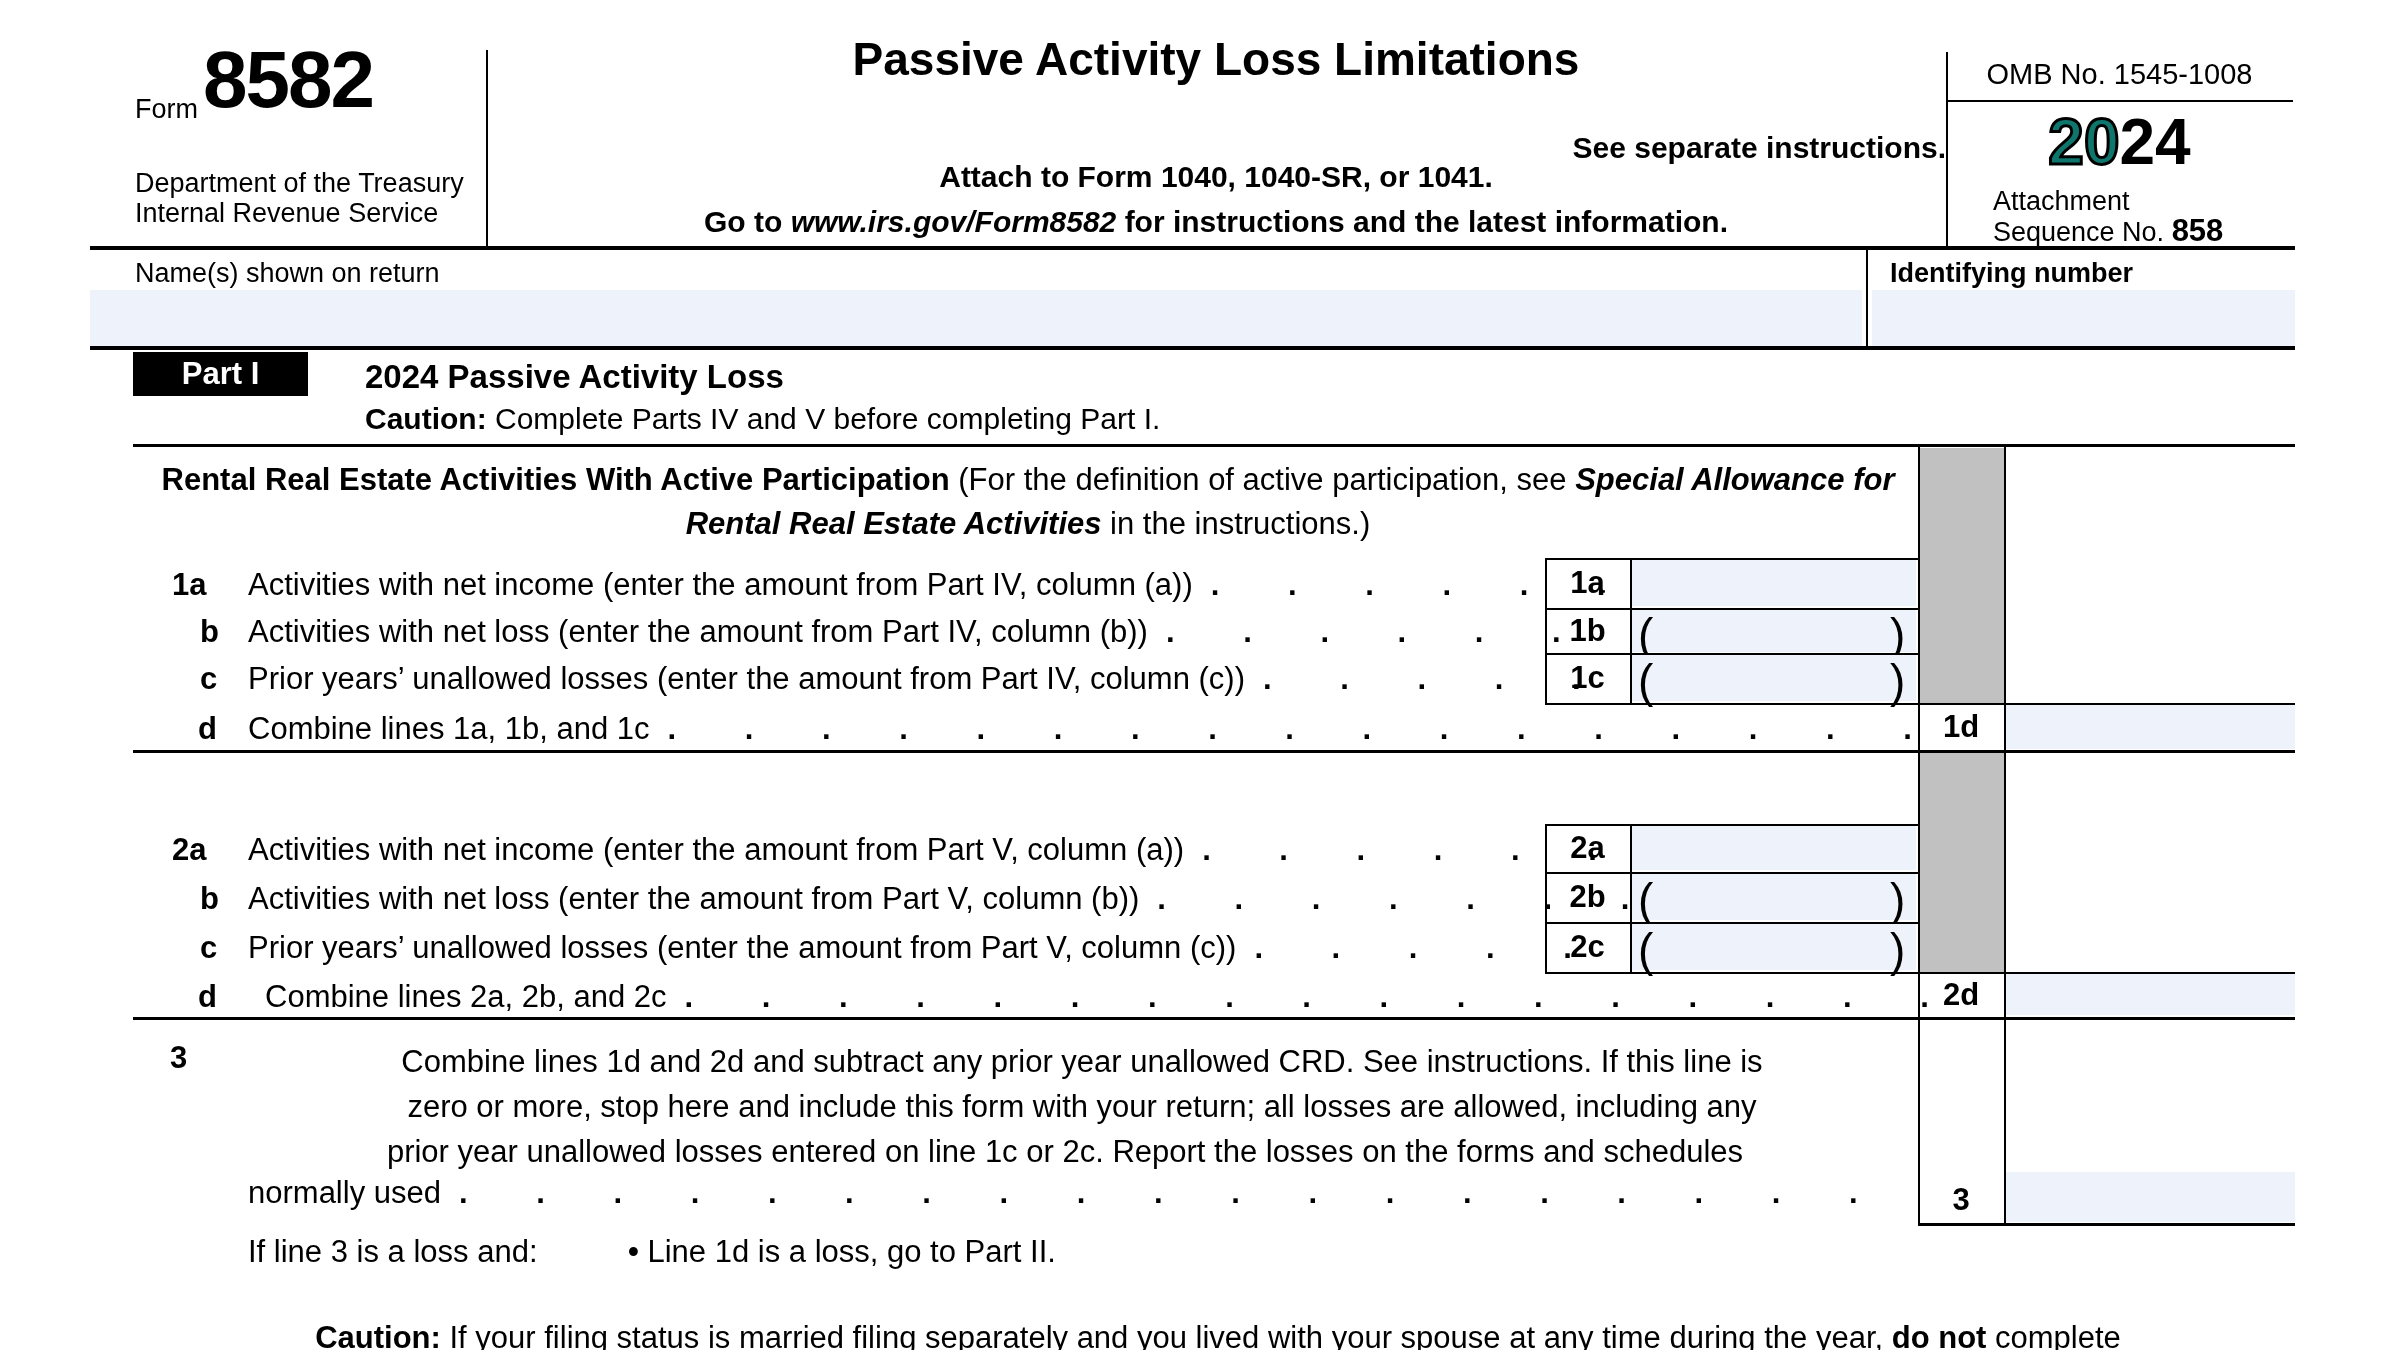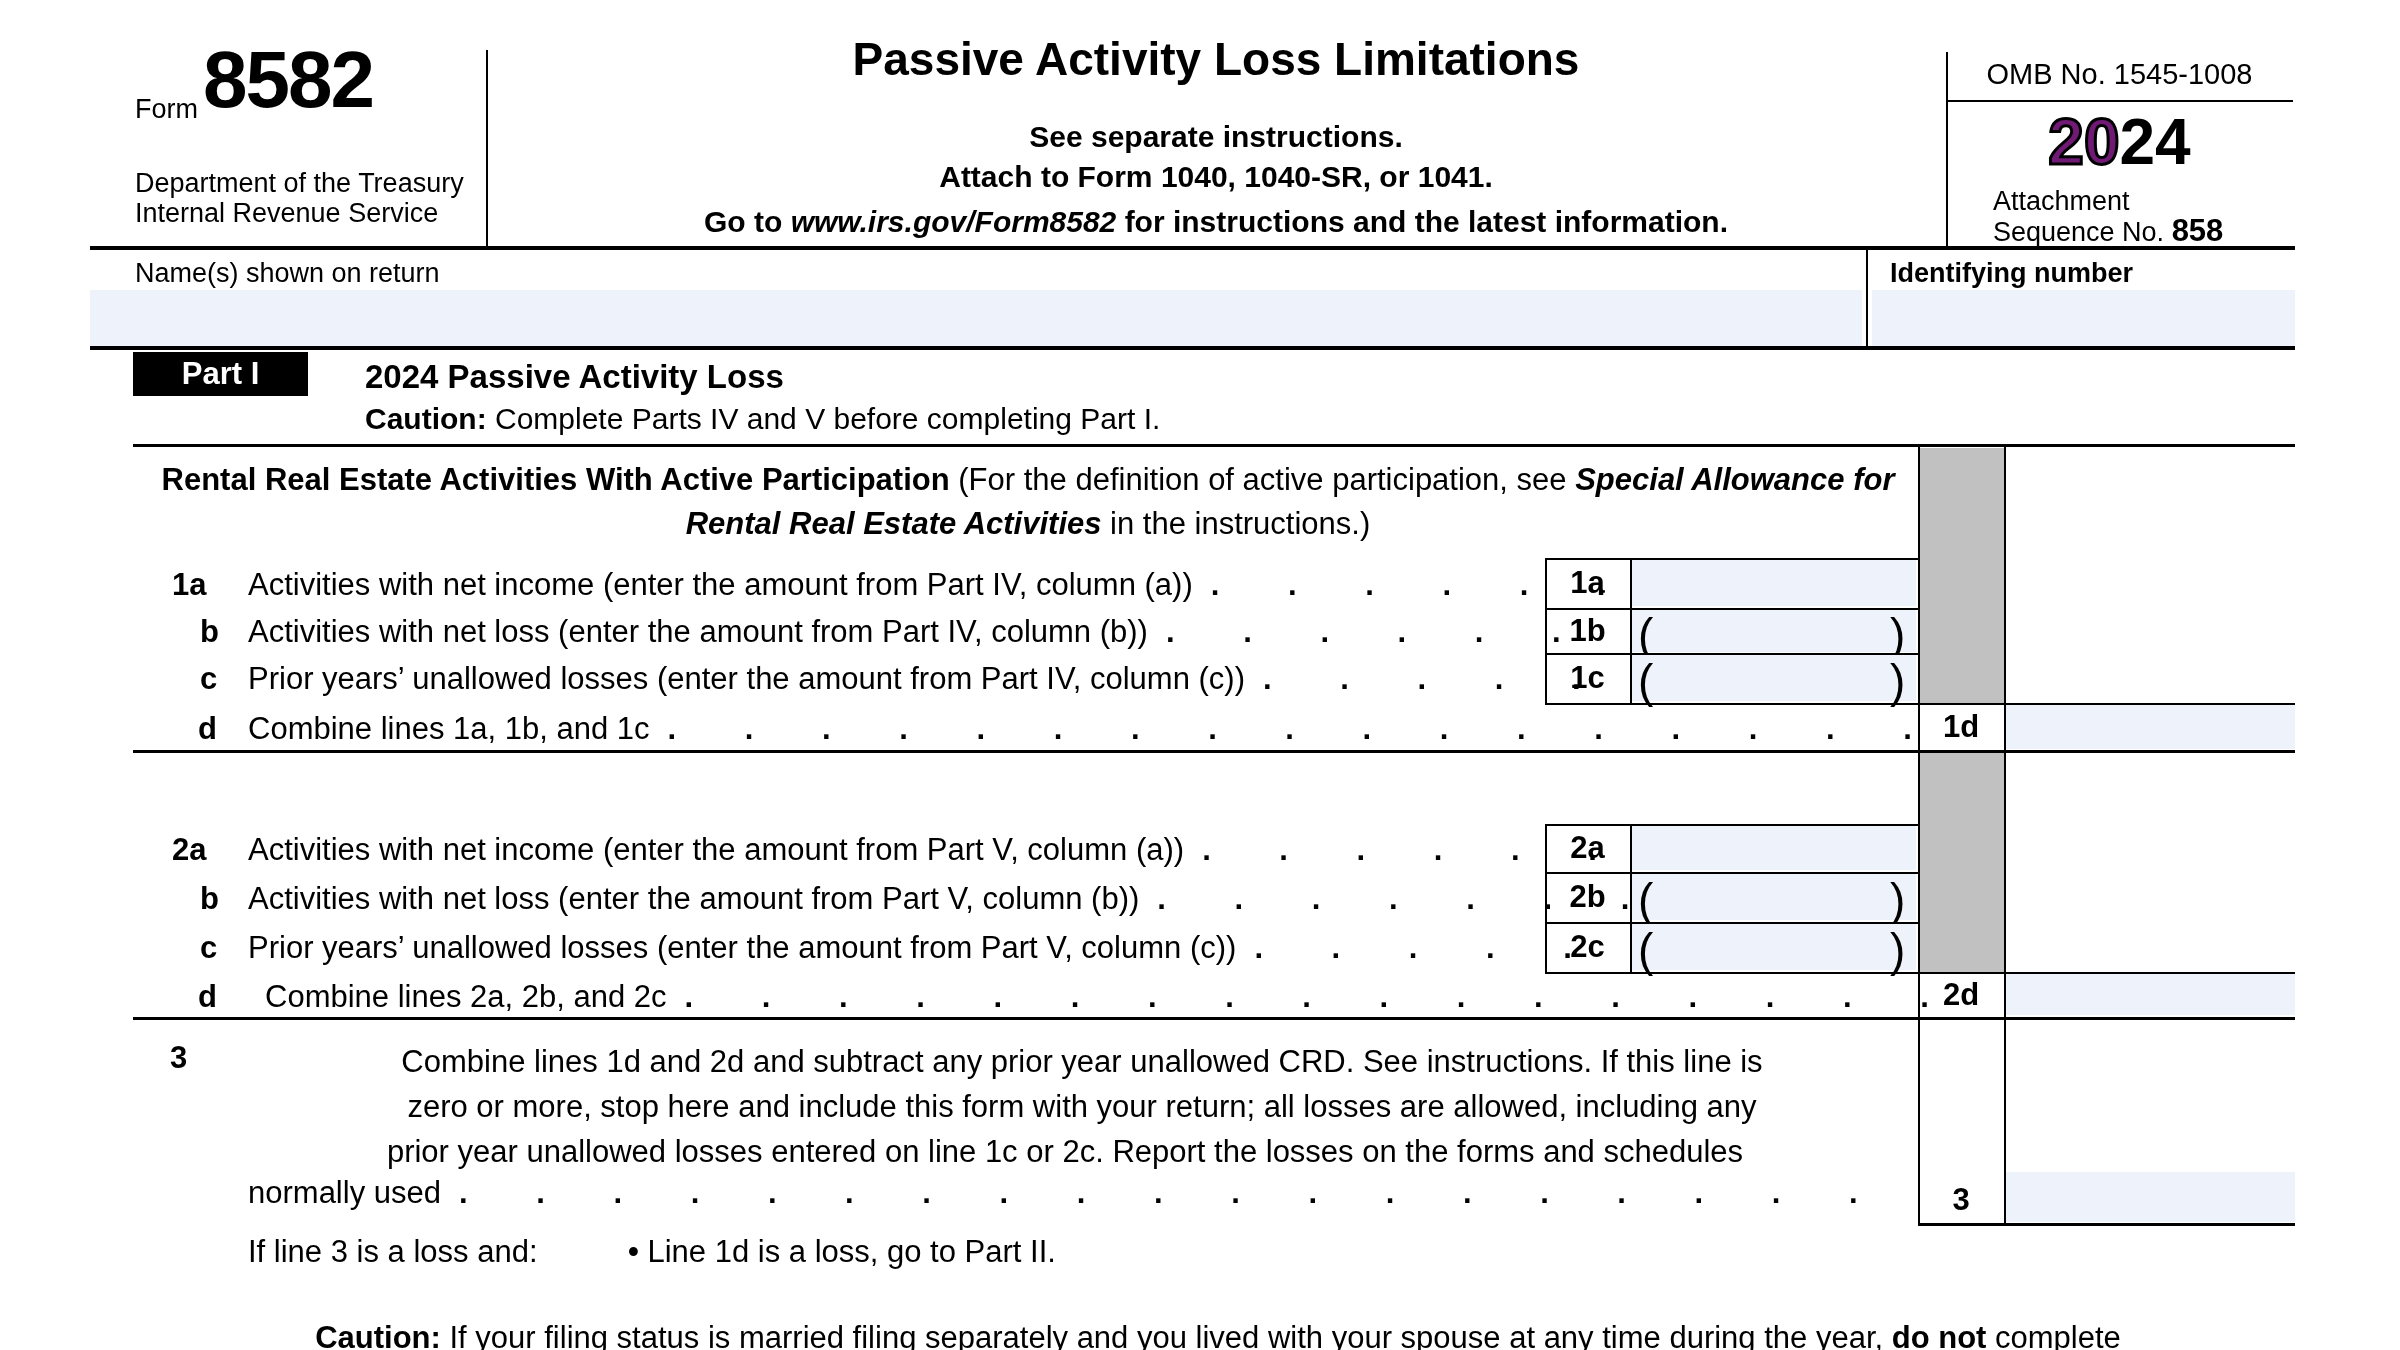--- a/index.html
+++ b/index.html
@@ -17,21 +17,21 @@
   .t27{font-size:27px;line-height:1.12;}
   .t29{font-size:29px;}
   .t30{font-size:30px;}
   .t31{font-size:31px;line-height:44px;}
   .t33{font-size:33px;}
   .center{text-align:center;}
   .formnum{font-size:80px;font-weight:bold;letter-spacing:-2px;line-height:1;}
   .title{font-size:46px;font-weight:bold;}
   .sub{font-size:30px;font-weight:bold;}
   .year{font-size:64px;font-weight:bold;line-height:1;}
-  .year-outline{color:#701a75;-webkit-text-stroke:3px #000;text-shadow:0 0 1px #000;}
+  .year-outline{color:#0f766e;-webkit-text-stroke:3px #000;text-shadow:0 0 1px #000;}
   .part-box{position:absolute;left:133px;top:352px;width:175px;height:44px;background:#000;color:#fff;
             display:flex;align-items:center;justify-content:center;font-weight:bold;font-size:31px;}
   .rowline{position:absolute;left:248px;width:1668px;display:flex;white-space:nowrap;
            font-size:31px;align-items:baseline;}
   .rowtext{flex:0 0 auto;}
   .dots{flex:1 1 auto;overflow:hidden;white-space:nowrap;letter-spacing:30px;padding-left:18px;
         font-size:31px;font-weight:bold;}
   .linenum{position:absolute;font-weight:bold;font-size:31px;}
   .boxlab{position:absolute;left:1545px;width:85px;display:flex;align-items:center;justify-content:center;
           font-weight:bold;font-size:31px;}
@@ -46,21 +46,21 @@
 <div class="page">
 
   <div class="abs t27" style="left:135px;top:94px;">Form</div>
   <div class="abs formnum" style="left:203px;top:40px;">8582</div>
   <div class="abs t27" style="left:135px;top:168px;">Department of the Treasury</div>
   <div class="abs t27" style="left:135px;top:198px;">Internal Revenue Service</div>
 
   <div class="vl" style="left:486px;top:50px;height:198px;"></div>
 
   <div class="abs title center" style="left:486px;top:32px;width:1460px;">Passive Activity Loss Limitations</div>
-  <div class="abs sub center" style="left:486px;top:120px;width:1460px;">See separate instructions.</div>
+  <div class="abs sub center" style="left:486px;top:131px;width:1460px;text-align:right;">See separate instructions.</div>
   <div class="abs sub center" style="left:486px;top:160px;width:1460px;">Attach to Form 1040, 1040-SR, or 1041.</div>
   <div class="abs sub center" style="left:486px;top:205px;width:1460px;">
     <span>Go to </span><span class="bi">www.irs.gov/Form8582</span><span> for instructions and the latest information.</span>
   </div>
 
   <div class="vl" style="left:1946px;top:52px;height:196px;"></div>
   <div class="abs t29 center" style="left:1946px;top:58px;width:347px;">OMB No. 1545-1008</div>
   <div class="hl" style="left:1946px;top:100px;width:347px;"></div>
   <div class="abs year center" style="left:1946px;top:110px;width:347px;">
     <span class="year-outline">20</span><span>24</span>

